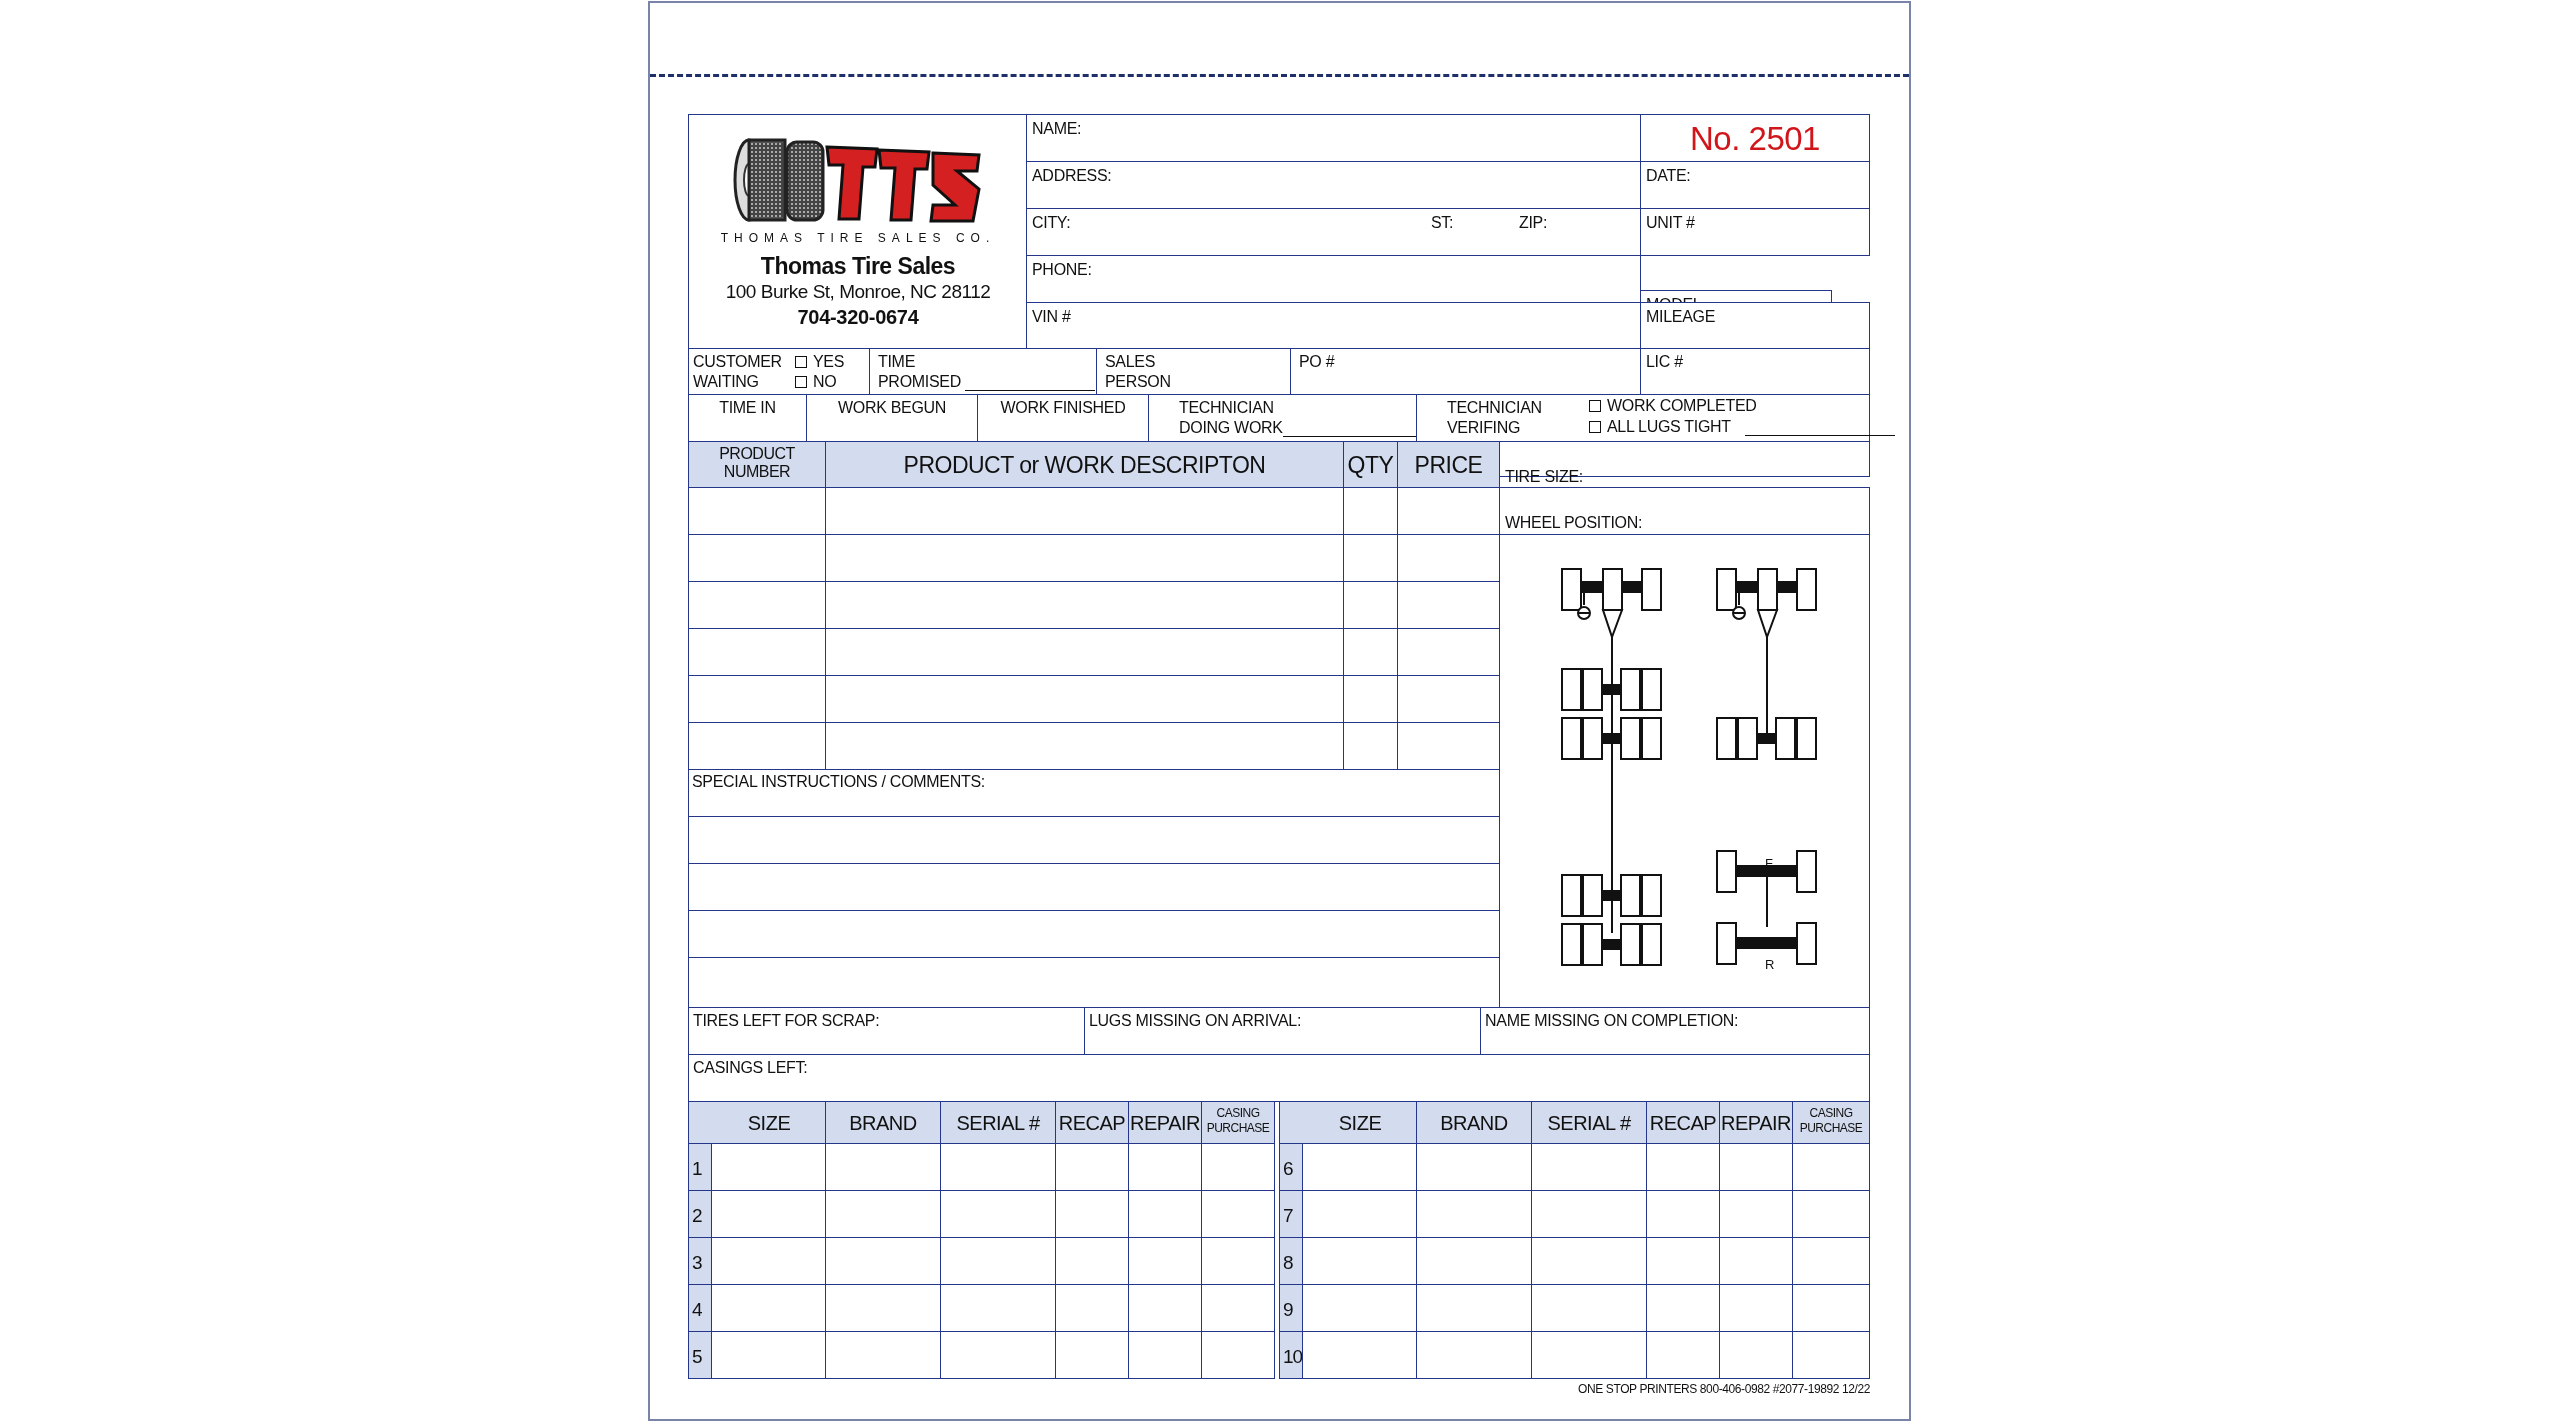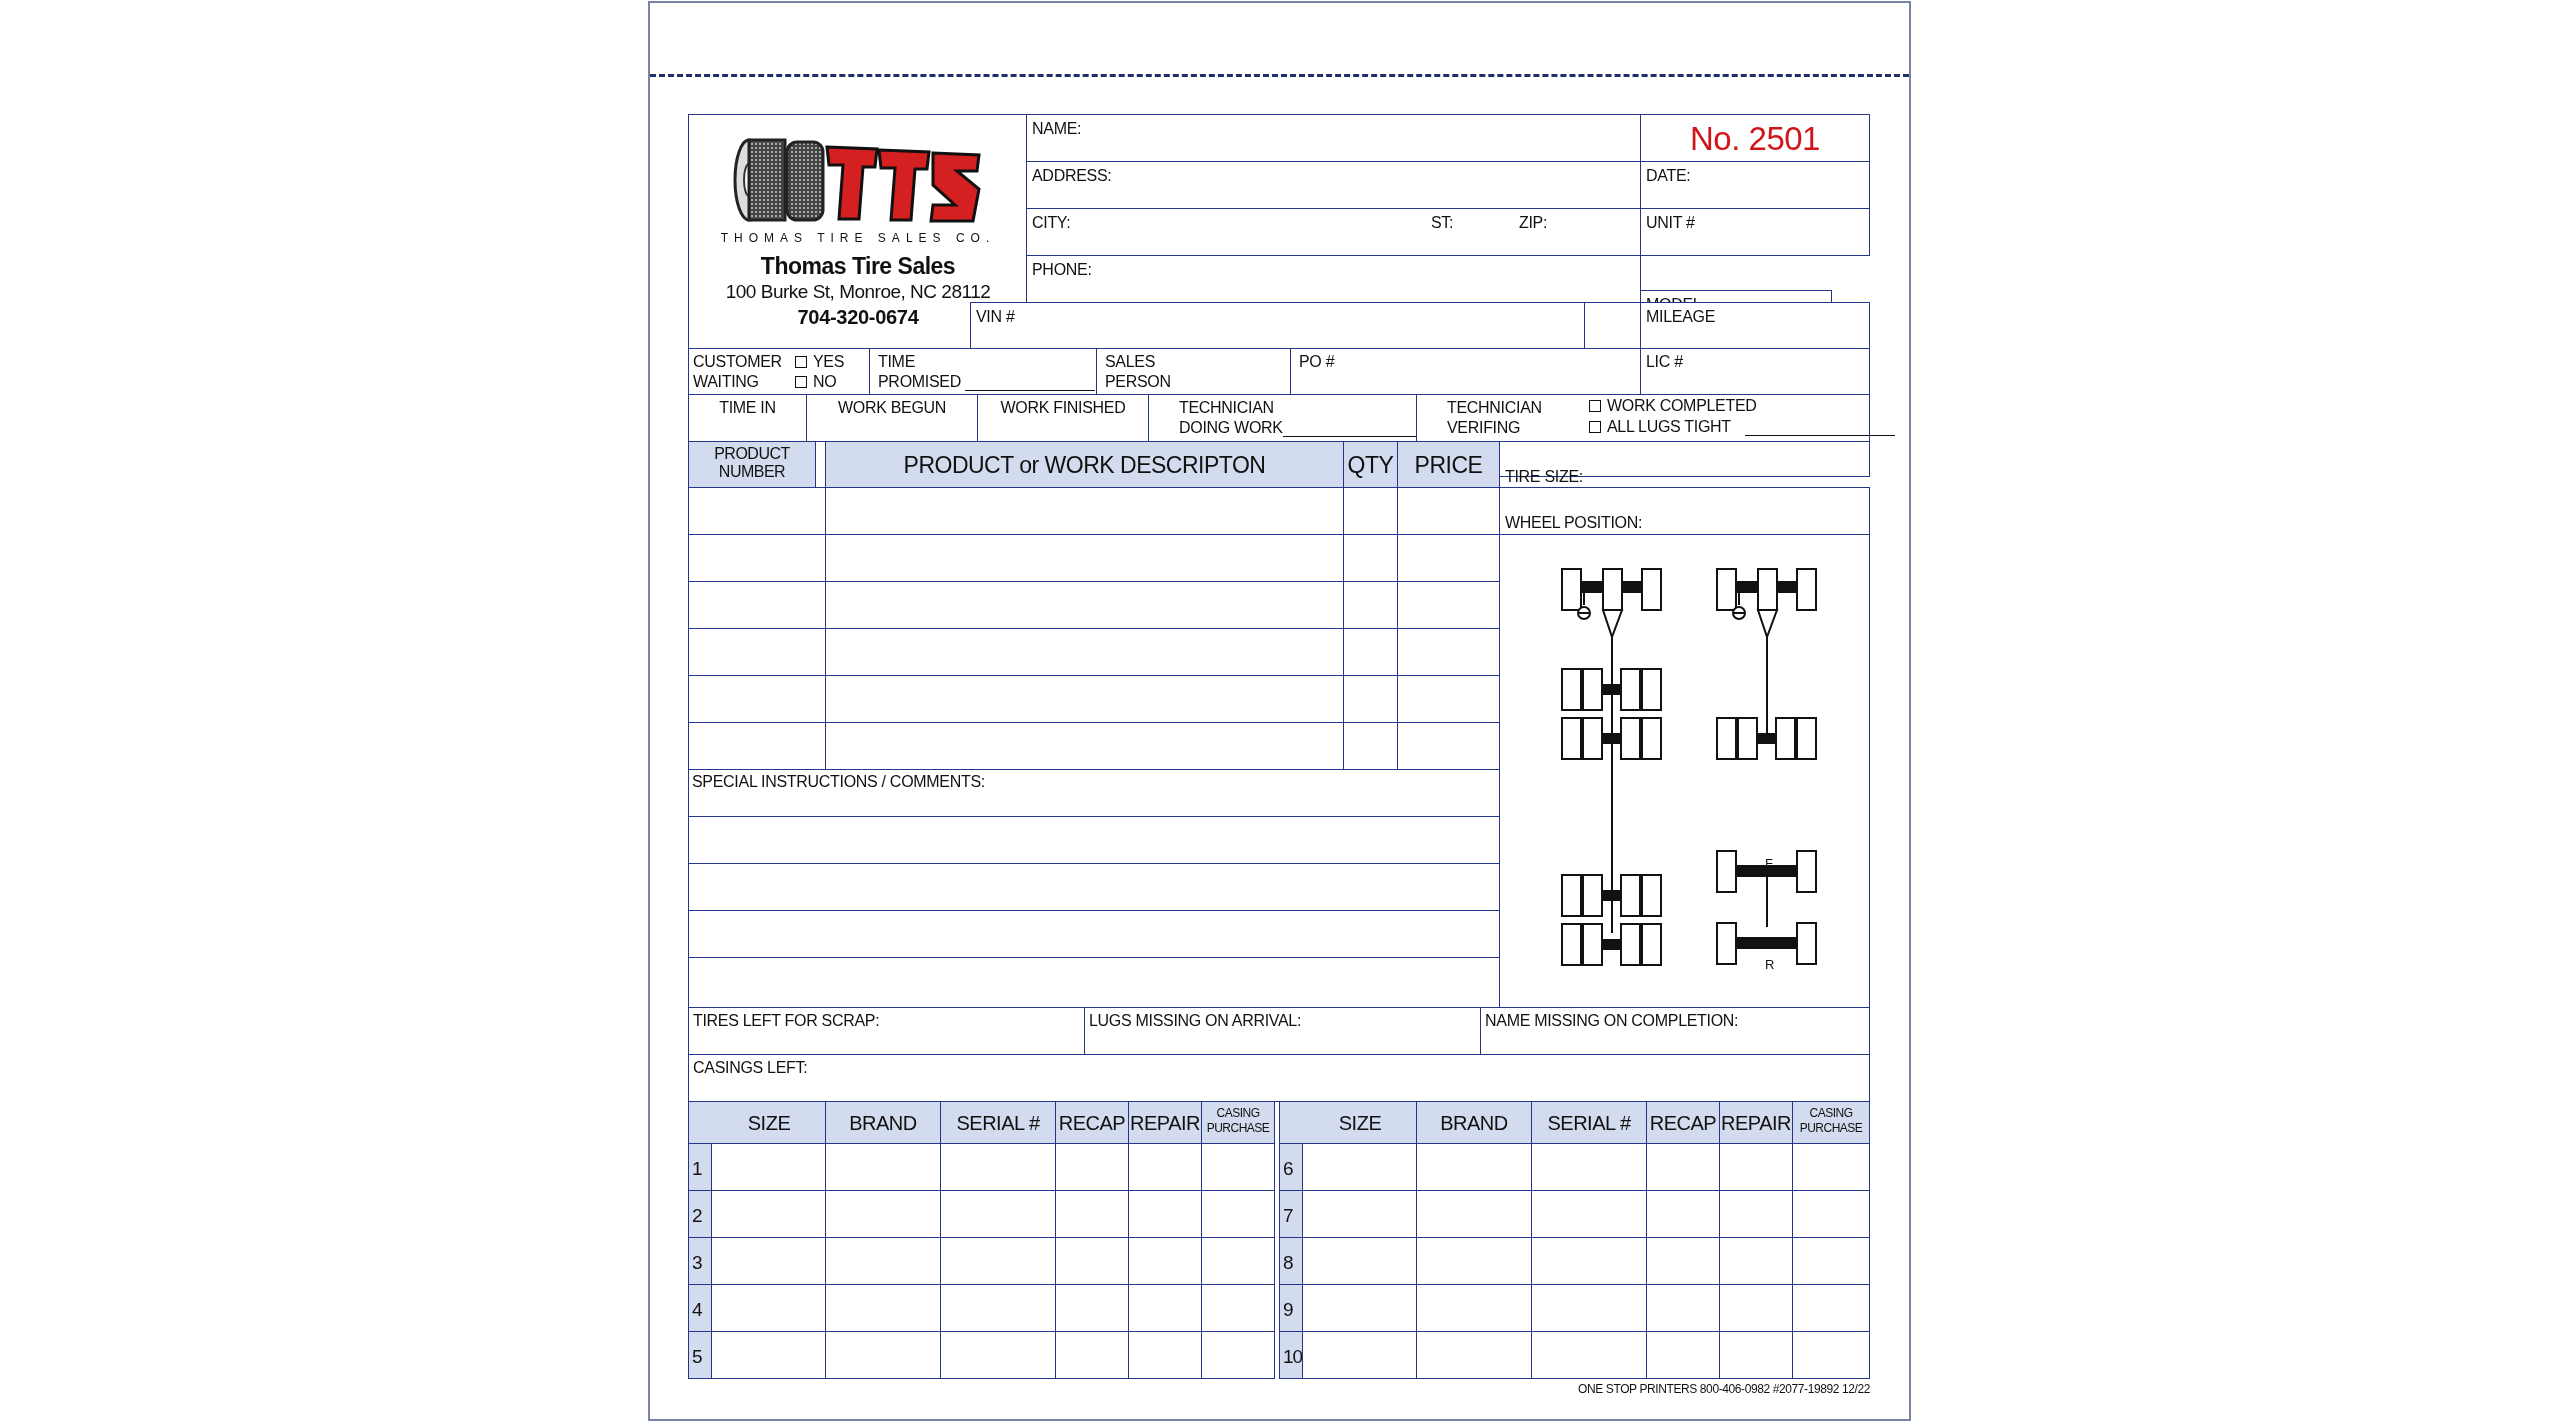--- a/index.html
+++ b/index.html
@@ -51,21 +51,21 @@
     <span class="lbl" style="left:5px;top:5px;">ADDRESS:</span>
   </div>
 <div class="cell" style="left:1026px;top:208px;width:615px;height:48px;">
   <span class="lbl" style="left:5px;top:5px;">CITY:</span>
   <span class="lbl" style="left:404px;top:5px;">ST:</span>
   <span class="lbl" style="left:492px;top:5px;">ZIP:</span>
 </div>
 <div class="cell" style="left:1026px;top:255px;width:615px;height:48px;">
     <span class="lbl" style="left:5px;top:5px;">PHONE:</span>
   </div>
-<div class="cell" style="left:970px;top:302px;width:615px;height:47px;">
+<div class="cell" style="left:1026px;top:302px;width:615px;height:47px;">
     <span class="lbl" style="left:5px;top:5px;">VIN #</span>
   </div>
 
 <div class="cell" style="left:1640px;top:114px;width:230px;height:48px;">
   <span class="lbl" style="left:0;right:0;top:6px;text-align:center;font-size:33px;line-height:36px;color:#d0161b;letter-spacing:-0.5px;">No. 2501</span>
 </div>
 <div class="cell" style="left:1640px;top:161px;width:230px;height:48px;">
     <span class="lbl" style="left:5px;top:5px;">DATE:</span>
   </div>
 <div class="cell" style="left:1640px;top:208px;width:230px;height:48px;">
@@ -112,21 +112,21 @@
   <span class="lbl" style="left:30px;top:4px;">TECHNICIAN</span>
   <span class="lbl" style="left:30px;top:24px;"><span>DOING WORK</span><span class="uline" style="width:145px;"></span></span>
 </div>
 <div class="cell" style="left:1416px;top:394px;width:454px;height:48px;">
   <span class="lbl" style="left:30px;top:4px;">TECHNICIAN</span>
   <span class="lbl" style="left:30px;top:24px;">VERIFING</span>
   <span class="lbl" style="left:172px;top:2px;"><span class="chk"></span><span>WORK COMPLETED</span></span>
   <span class="lbl" style="left:172px;top:23px;"><span class="chk"></span><span>ALL LUGS TIGHT</span> <span class="uline" style="width:150px;margin-left:10px;"></span></span>
 </div>
 
-<div class="cell hdr" style="left:688px;top:441px;width:128px;height:47px;">
+<div class="cell hdr" style="left:688px;top:441px;width:138px;height:47px;">
   <span class="hdrtxt" style="top:3px;font-size:16px;line-height:18px;">PRODUCT</span>
   <span class="hdrtxt" style="top:21px;font-size:16px;line-height:18px;">NUMBER</span>
 </div>
 <div class="cell hdr" style="left:825px;top:441px;width:519px;height:47px;">
     <span class="hdrtxt" style="top:10px;font-size:23px;line-height:26px;">PRODUCT or WORK DESCRIPTON</span>
   </div>
 <div class="cell hdr" style="left:1343px;top:441px;width:55px;height:47px;">
     <span class="hdrtxt" style="top:10px;font-size:23px;line-height:26px;">QTY</span>
   </div>
 <div class="cell hdr" style="left:1397px;top:441px;width:103px;height:47px;">

